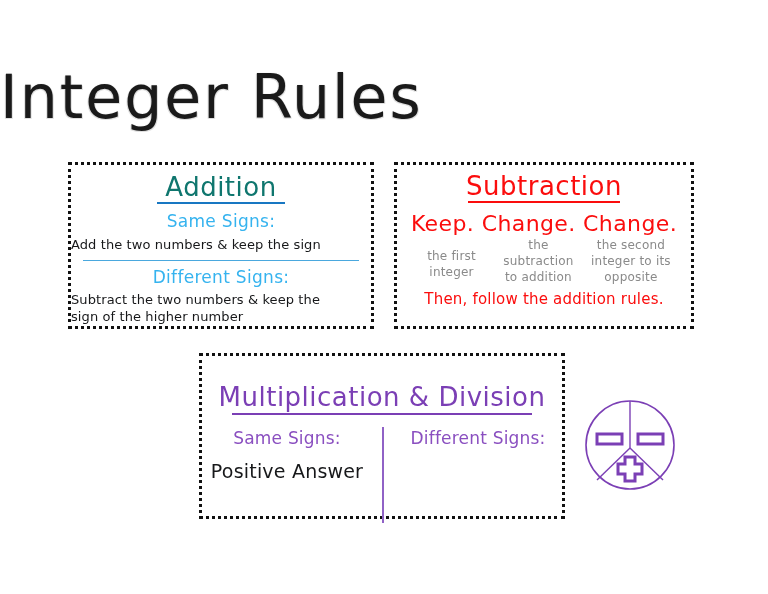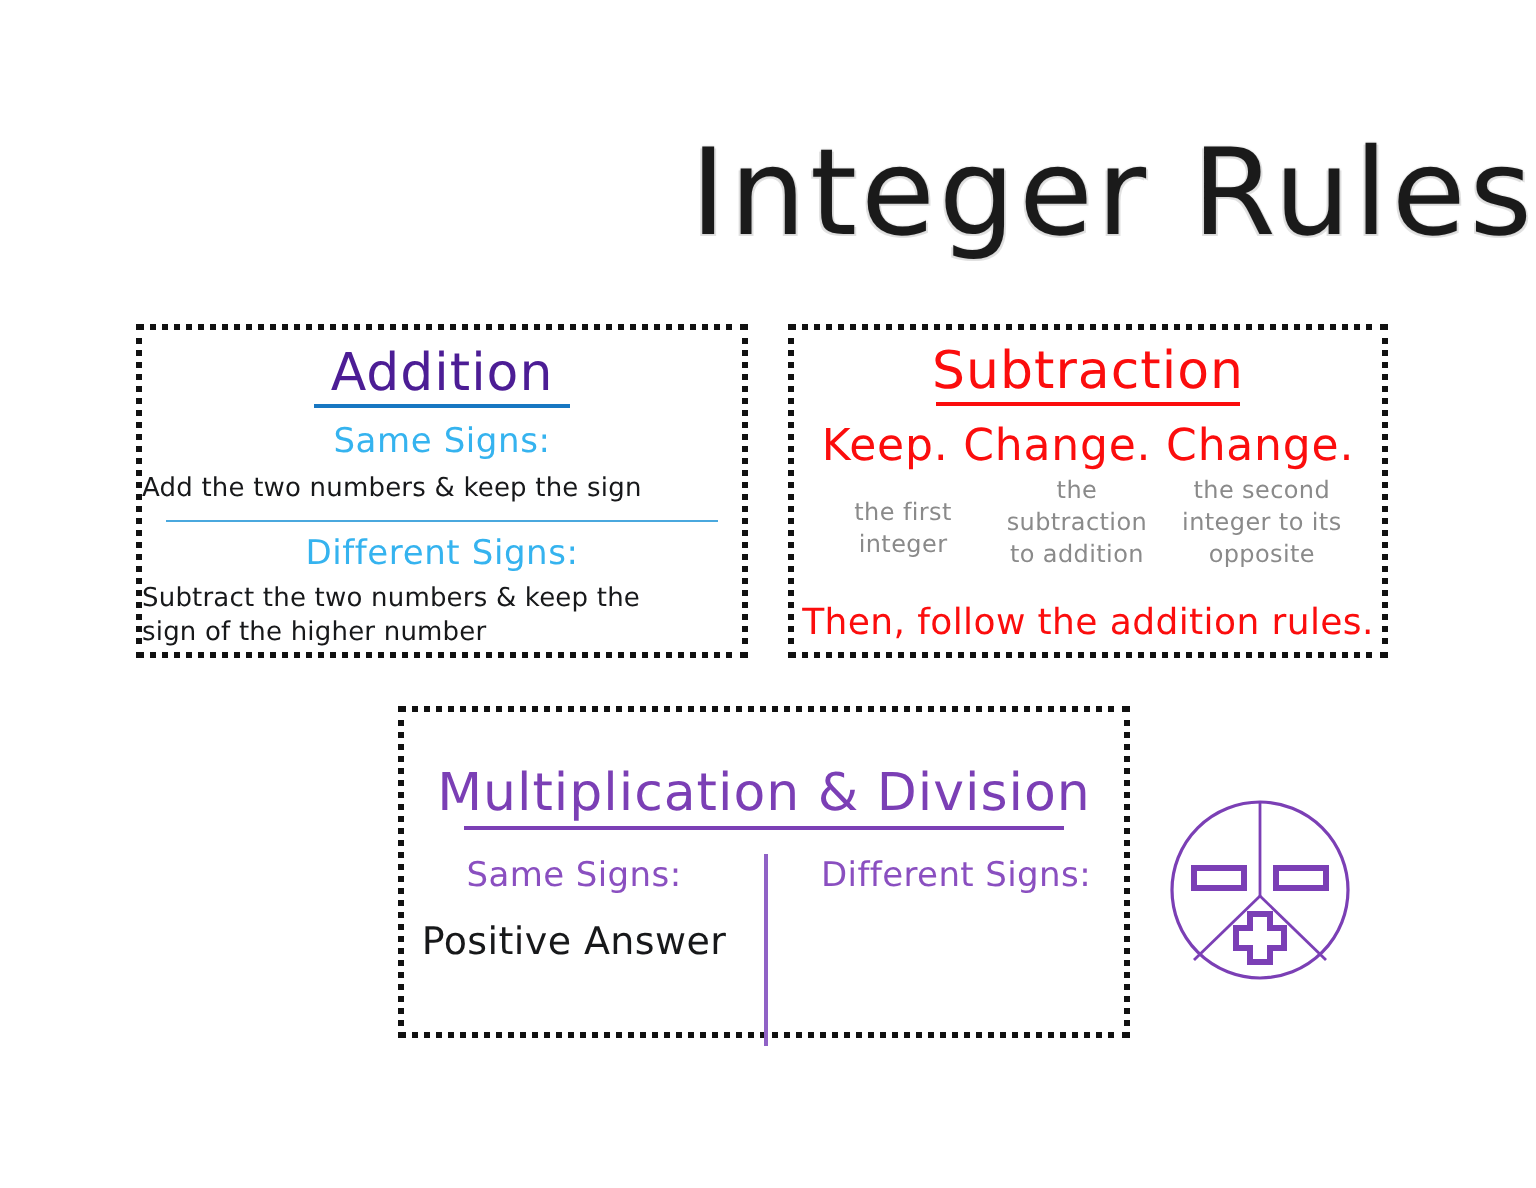--- a/index.html
+++ b/index.html
@@ -15,21 +15,21 @@
     font-family: "DejaVu Sans", sans-serif;
     -webkit-font-smoothing: none;
   }
 
   
   #poster-title {
     position: absolute;
     left: 0;
     top: 64px;
     width: 768px;
-    text-align: right;
+    text-align: left;
     font-family: "DejaVu Sans", sans-serif;
     font-size: 60px;
     line-height: 66px;
     font-weight: 400;
     letter-spacing: 2px;
     color: #1a1a1a;
     text-shadow: 0 0 1px #bdbdbd, 1px 1px 0 #e3e3e3, -1px 1px 0 #e3e3e3;
   }
 
   
@@ -70,21 +70,21 @@
   .heading-underline {
     height: 2px;
     margin: 1px auto 0 auto;
   }
 
   
   #addition-heading {
     margin-top: 8px;
     font-size: 26px;
     line-height: 28px;
-    color: #4c1d95;
+    color: #0f766e;
   }
   #addition-heading-rule {
     width: 128px;
     background: #1877c2;
   }
   .sub-head-blue {
     text-align: center;
     font-size: 17px;
     line-height: 20px;
     color: #35b3ef;
@@ -141,23 +141,23 @@
     font-size: 12px;
     line-height: 16px;
     color: #8a8a8a;
     letter-spacing: 0.2px;
     white-space: nowrap;
   }
   #kcc-col-1 { width: 92px; padding-top: 11px; }
   #kcc-col-2 { width: 96px; padding-top: 0; }
   #kcc-col-3 { width: 104px; padding-top: 0; }
   #then-line {
-    margin-top: 17px;
-    text-align: center;
-    font-size: 18px;
+    margin-top: 4px;
+    text-align: center;
+    font-size: 15px;
     line-height: 20px;
     color: #fb0d0d;
     letter-spacing: 0.2px;
     white-space: nowrap;
   }
 
   
   #multiplication-heading {
     margin-top: 26px;
     font-size: 26px;

